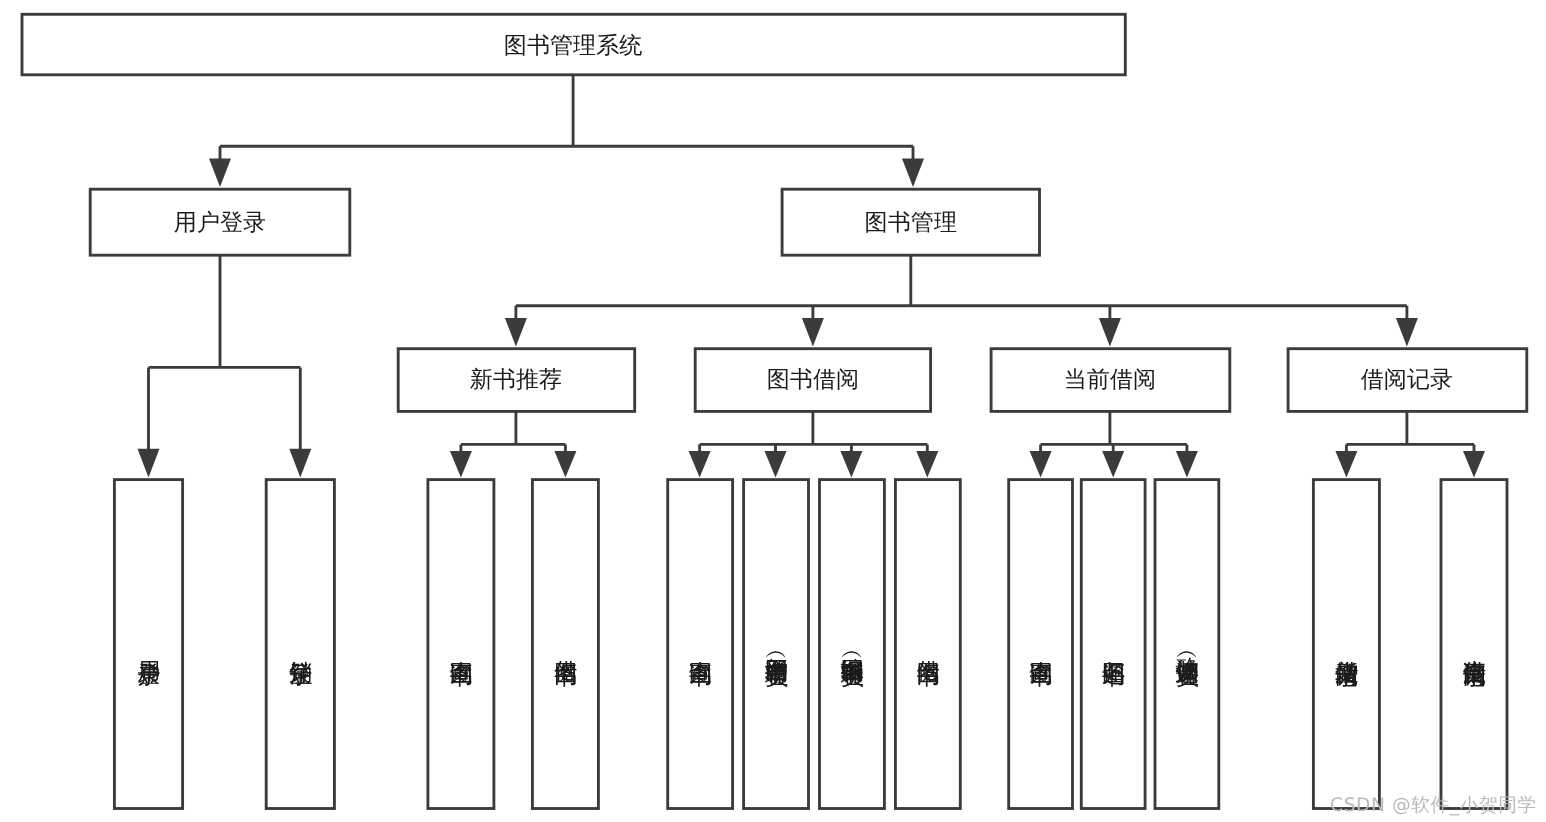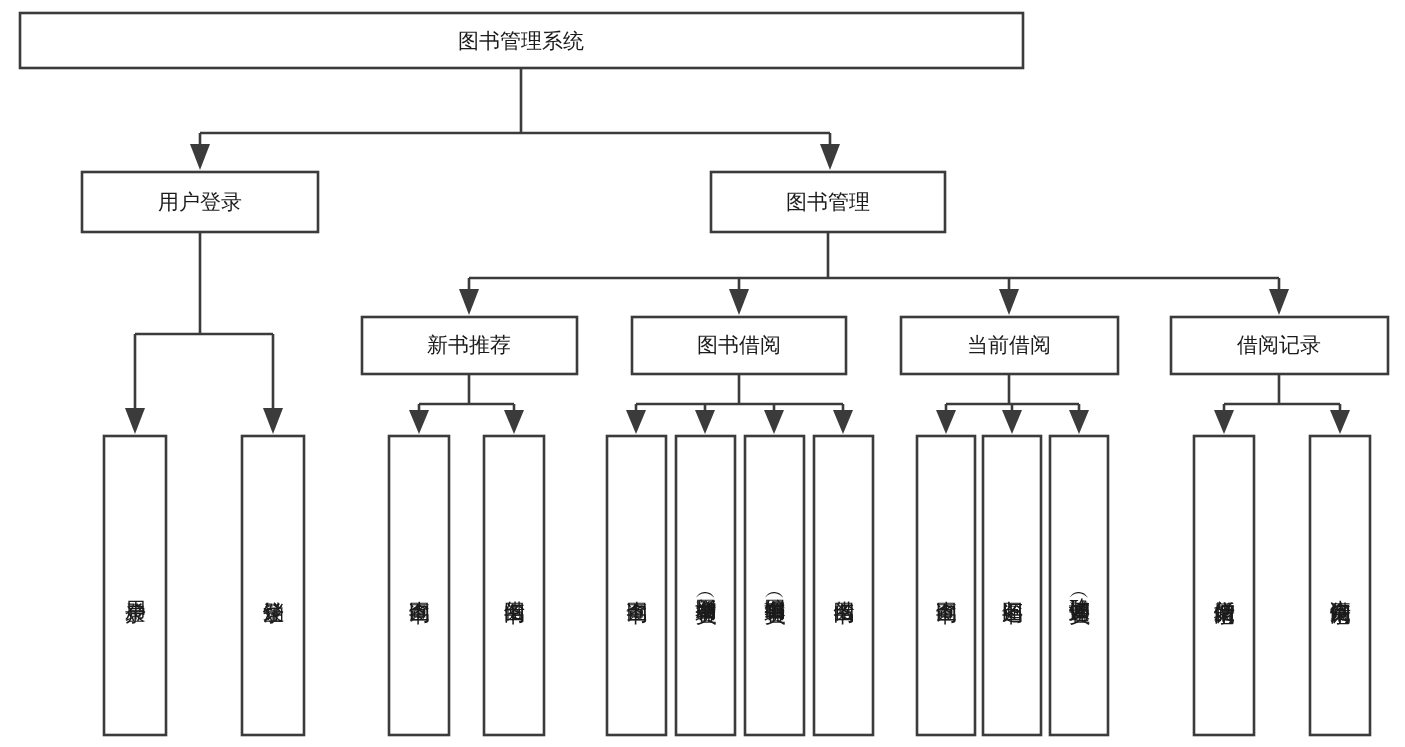--- a/index.html
+++ b/index.html
@@ -154,13 +154,14 @@
   <div class="node-label-v" style="left:607px;top:436px;width:59px;height:299px;">查询图书</div>
   <div class="node-label-v" style="left:676px;top:436px;width:59px;height:299px;">新增图书（管理员）</div>
   <div class="node-label-v" style="left:745px;top:436px;width:59px;height:299px;">编辑图书（管理员）</div>
   <div class="node-label-v" style="left:814px;top:436px;width:59px;height:299px;">借阅图书</div>
   <div class="node-label-v" style="left:917px;top:436px;width:58px;height:299px;">查询图书</div>
   <div class="node-label-v" style="left:983px;top:436px;width:58px;height:299px;">归还图书</div>
   <div class="node-label-v" style="left:1050px;top:436px;width:58px;height:299px;">确认归还（管理员）</div>
   <div class="node-label-v" style="left:1194px;top:436px;width:60px;height:299px;">新增借阅记录</div>
   <div class="node-label-v" style="left:1310px;top:436px;width:60px;height:299px;">查询借阅记录</div>
 
+  <div class="watermark">CSDN @软件_小贺同学</div>
 </div>
 
 </body></html>

